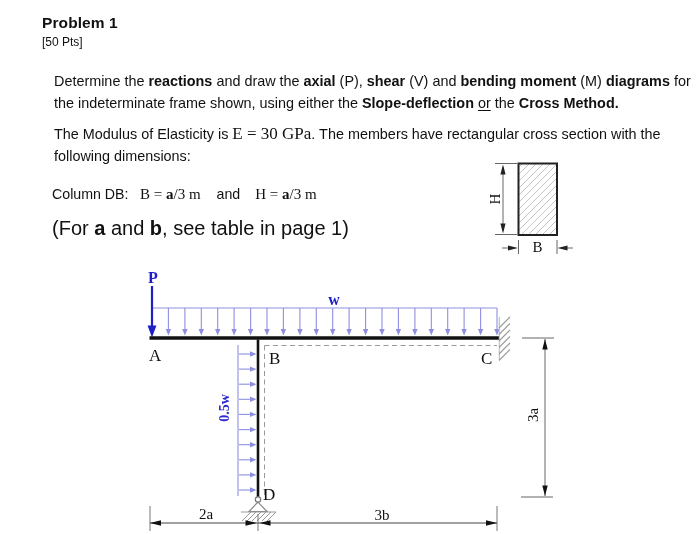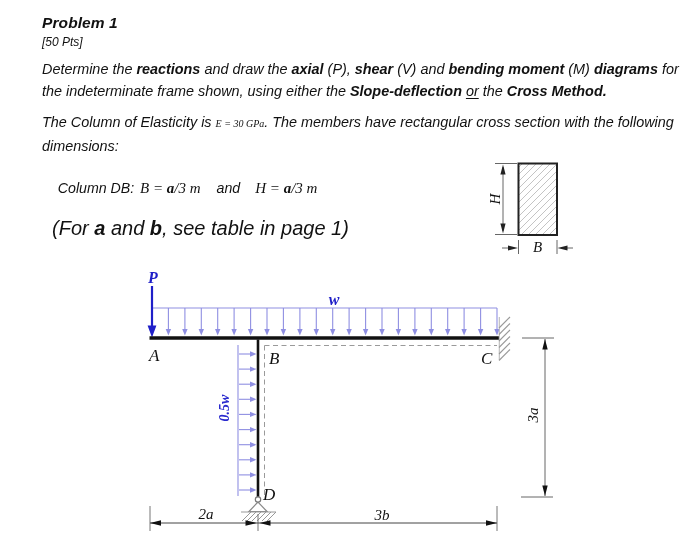--- a/index.html
+++ b/index.html
@@ -1,54 +1,53 @@
 <!DOCTYPE html>
 <html><head>
 <meta charset="utf-8">
 <style>
   html,body { margin:0; padding:0; background:#ffffff; }
   .page {
     position:relative; width:700px; height:534px; overflow:hidden;
     background:#ffffff; color:#111;
     font-family:"Liberation Sans", sans-serif;
-    font-style:italic;
   }
   .abs { position:absolute; }
   .title { left:42px; top:14px; font-size:15.5px; font-weight:bold; letter-spacing:0.1px; }
   .pts   { left:42px; top:35px; font-size:12px; }
-  .para  { margin:0; font-size:14.4px; line-height:22.4px; }
+  .para  { margin:12px; font-size:14.4px; line-height:22.4px; }
   .p1    { left:42px; top:58px;  width:638px; }
   .p2    { left:42px; top:111px; width:648px; }
-  .serif { font-family:"Liberation Serif", serif; font-size:10px; }
+  .serif { font-family:"Liberation Serif", serif; font-size:17px; }
   u { text-underline-offset:2px; }
   .spec  { font-size:14.2px; }
   .spec .lbl { display:inline-block; min-width:88px; }
   .m     { font-family:"Liberation Serif", serif; font-size:15px; }
   .conj  { margin:0 15px 0 16px; }
   .spec1 { left:52px; top:171px; }
-  .spec2 { left:52px; top:180px;text-align:center; }
+  .spec2 { left:52px; top:186px; }
   .note  { left:52px; top:216.5px; font-size:20px; }
   svg.fig { position:absolute; left:0; top:0; }
   svg text { font-family:"Liberation Serif", serif; fill:#111; }
   text.joint { font-size:17px; }
   text.dim   { font-size:15px; }
   text.loadlbl { font-size:16px; font-weight:bold; fill:#1f1fc8; }
   text.loadlbl-sm { font-size:14px; font-weight:bold; fill:#2a2ace; }
 </style>
 </head>
 <body>
 
 <div class="page">
 
   <div class="abs title">Problem 1</div>
   <div class="abs pts">[50 Pts]</div>
 
   <p class="abs para p1"><span>Determine the </span><b>reactions</b><span> and draw the </span><b>axial</b><span> (P), </span><b>shear</b><span> (V) and </span><b>bending moment</b><span> (M) </span><b>diagrams</b><span> for the indeterminate frame shown, using either the </span><b>Slope-deflection</b><span> </span><u>or</u><span> the </span><b>Cross Method.</b></p>
 
-  <p class="abs para p2"><span>The Column of Elasticity is </span><span class="serif">E = 30 GPa</span><span>. The members have rectangular cross section with the following dimensions:</span></p>
+  <p class="abs para p2"><span>The Modulus of Elasticity is </span><span class="serif">E = 30 GPa</span><span>. The members have rectangular cross section with the following dimensions:</span></p>
 
 
   <div class="abs spec spec2"><span class="lbl">Column DB:</span><span class="m">B = </span><b class="m">a</b><span class="m">/3 m</span><span class="conj">and</span><span class="m">H = </span><b class="m">a</b><span class="m">/3 m</span></div>
 
   <div class="abs note"><span>(For </span><b>a</b><span> and </span><b>b</b><span>, see table in page 1)</span></div>
 
   <svg class="fig" width="700" height="534" viewBox="0 0 700 534" xmlns="http://www.w3.org/2000/svg" xmlns:xlink="http://www.w3.org/1999/xlink">
     <defs>
       <pattern id="hatch" width="7" height="7" patternUnits="userSpaceOnUse">
         <path d="M0 7 L7 0 M-1 1 L1 -1 M6 8 L8 6" stroke="#bdbdbd" stroke-width="0.9" fill="none"></path>

